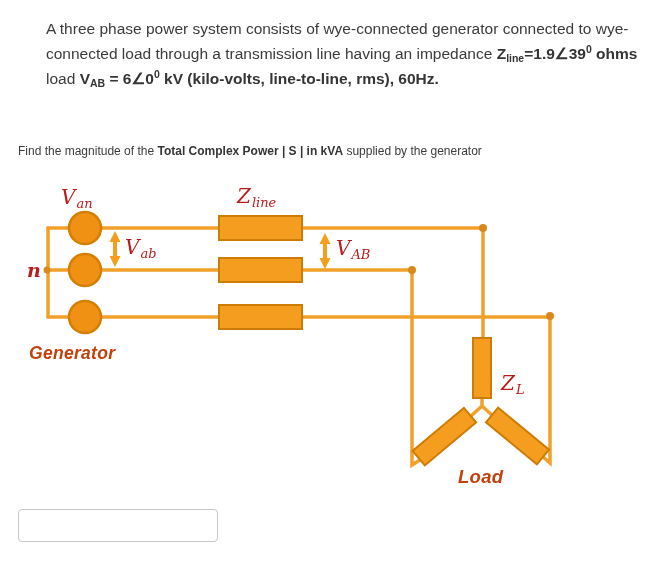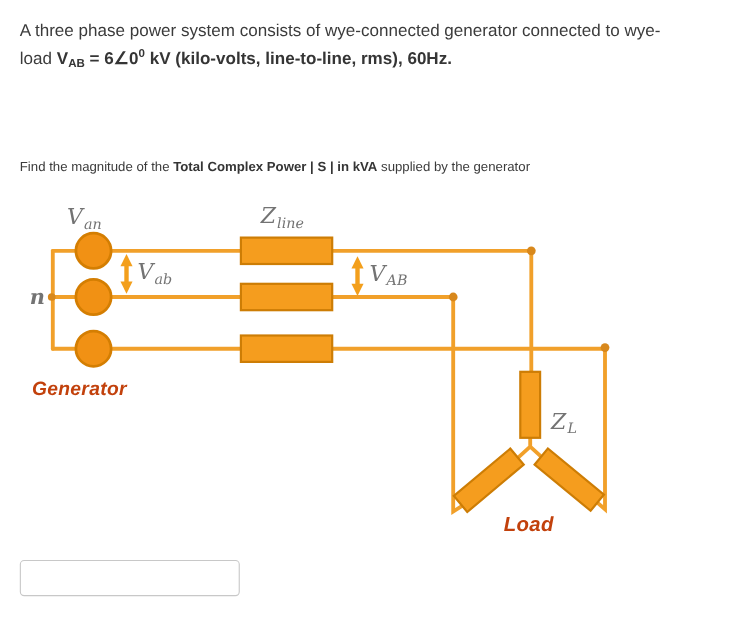--- a/index.html
+++ b/index.html
@@ -8,29 +8,29 @@
     width:670px;height:571px;
     background:#ffffff;
     font-family:"Liberation Sans",sans-serif;
     overflow:hidden;
   }
   
   .problem{
     position:absolute;left:18px;top:16px;width:648px;
     font-size:15.5px;line-height:25px;color:#3b3b3b;
   }
-  .pline{display:block;white-space:nowrap;}
+  .pline{display:block;white-space:nowrap;margin-left:28px;}
   .find{position:absolute;left:18px;top:139px;width:648px;
         font-size:12px;line-height:25px;color:#3b3b3b;white-space:nowrap;}
   .problem .b,.find .b{font-weight:700;color:#353535;}
   .problem sub,.find sub{font-size:10.5px;line-height:0;vertical-align:-3px;font-weight:inherit;}
   .problem sup,.find sup{font-size:10.5px;line-height:0;vertical-align:6px;font-weight:inherit;}
   
   .mlabel{
-    position:absolute;color:#737373;
+    position:absolute;color:#b91c1c;
     font-family:"DejaVu Serif",serif;font-style:italic;
     font-size:20px;line-height:22px;white-space:nowrap;
   }
   .mlabel sub{font-size:13px;line-height:0;vertical-align:-4px;margin-left:1px;}
   .nlabel{font-weight:700;font-size:19px;}
   .dlabel{
     position:absolute;color:#c2410c;
     font-family:"Liberation Sans",sans-serif;
     font-weight:700;font-style:italic;
     font-size:17.5px;line-height:19px;white-space:nowrap;letter-spacing:.3px;
@@ -46,20 +46,21 @@
     font-family:"Liberation Sans",sans-serif;color:#3b3b3b;outline:none;
   }
 </style>
 </head>
 <body>
 
 <div class="page">
 
   <div class="problem">
     <span class="pline"><span>A three phase power system consists of wye-connected generator connected to wye-</span></span>
+    <span class="pline"><span>connected load through a transmission line having an impedance </span><span class="b">Z</span><sub class="b">line</sub><span class="b">=1.9∠39</span><sup class="b">0</sup><span class="b"> ohms</span></span>
     <span class="pline"><span>load </span><span class="b">V</span><sub class="b">AB</sub><span class="b"> = 6∠0</span><sup class="b">0</sup><span class="b"> kV (kilo-volts, line-to-line, rms), 60Hz.</span></span>
   </div>
   <div class="find"><span>Find the magnitude of the </span><span class="b">Total Complex Power | S | in kVA</span><span> supplied by the generator</span></div>
 
   <svg class="diagram-svg" width="670" height="571" viewBox="0 0 670 571">
     <g stroke="#f1a02a" stroke-width="3.5" fill="none" stroke-linecap="round">
 
       <path d="M48 228 V317"></path>
       <path d="M48 228 H483"></path>
       <path d="M48 270 H412"></path>

